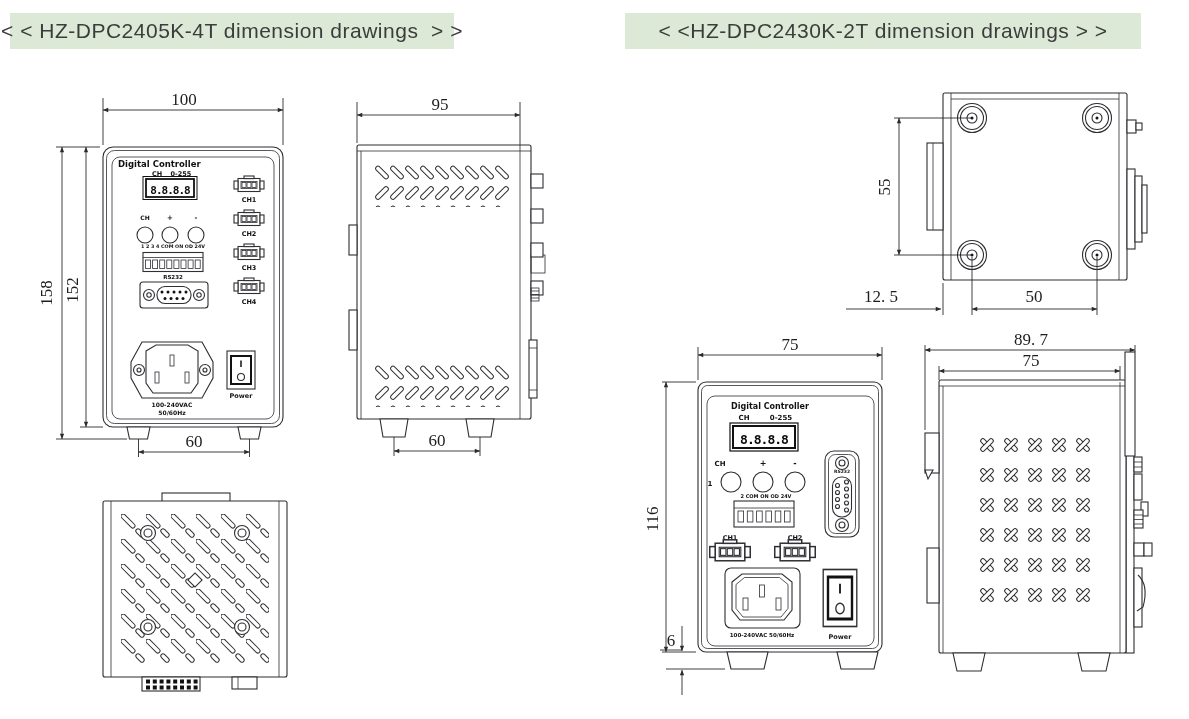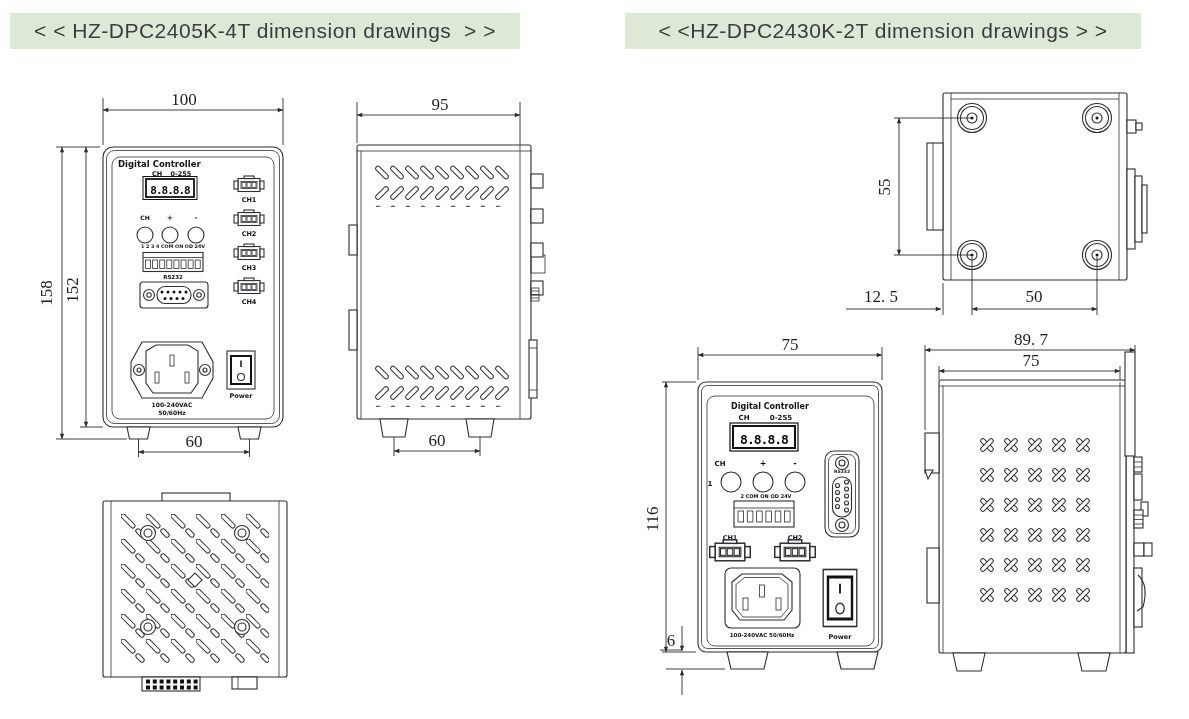--- a/index.html
+++ b/index.html
@@ -428,14 +428,14 @@
       <rect class="ln" x="925" y="433" width="14" height="40"></rect>
         <polygon class="ln" points="925,470 933,470 928,479"></polygon>
     </g>
     <rect class="ln" x="927" y="548" width="12" height="55"></rect>
 
     <polygon class="ln" points="953,653 985,653 981,671 957,671"></polygon>
     <polygon class="ln" points="1078,653 1110,653 1106,671 1082,671"></polygon>
   </g>
 </svg>
 
-<div class="title" style="left:10px;top:13px;width:510px;">&lt; &lt; HZ-DPC2405K-4T dimension drawings  &gt; &gt;</div>
+<div class="title" style="left:10px;top:13px;width:444px;">&lt; &lt; HZ-DPC2405K-4T dimension drawings  &gt; &gt;</div>
 <div class="title" style="left:625px;top:13px;width:516px;">&lt; &lt;HZ-DPC2430K-2T dimension drawings &gt; &gt;</div>
 
 </body></html>

